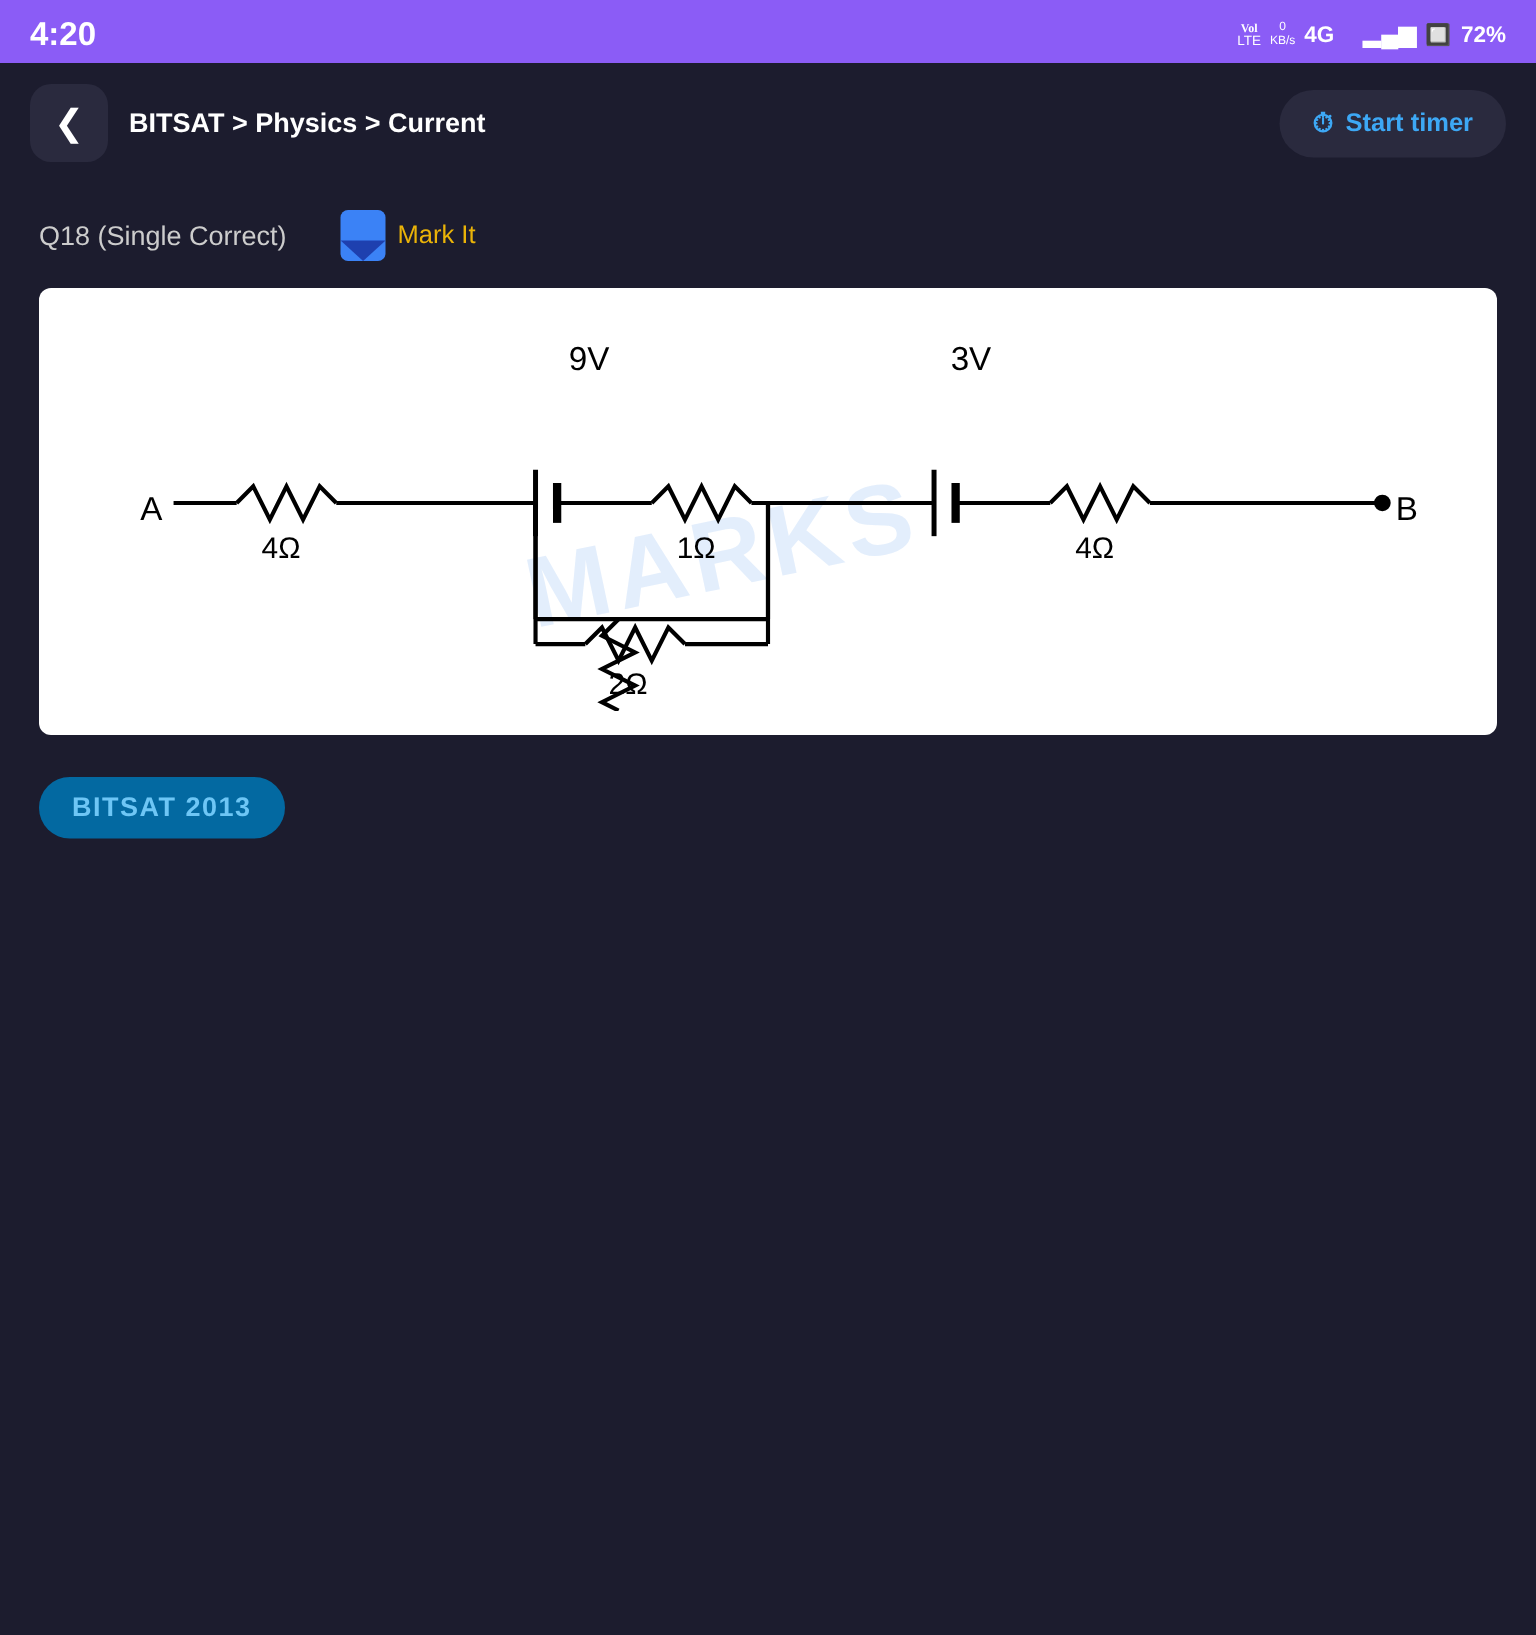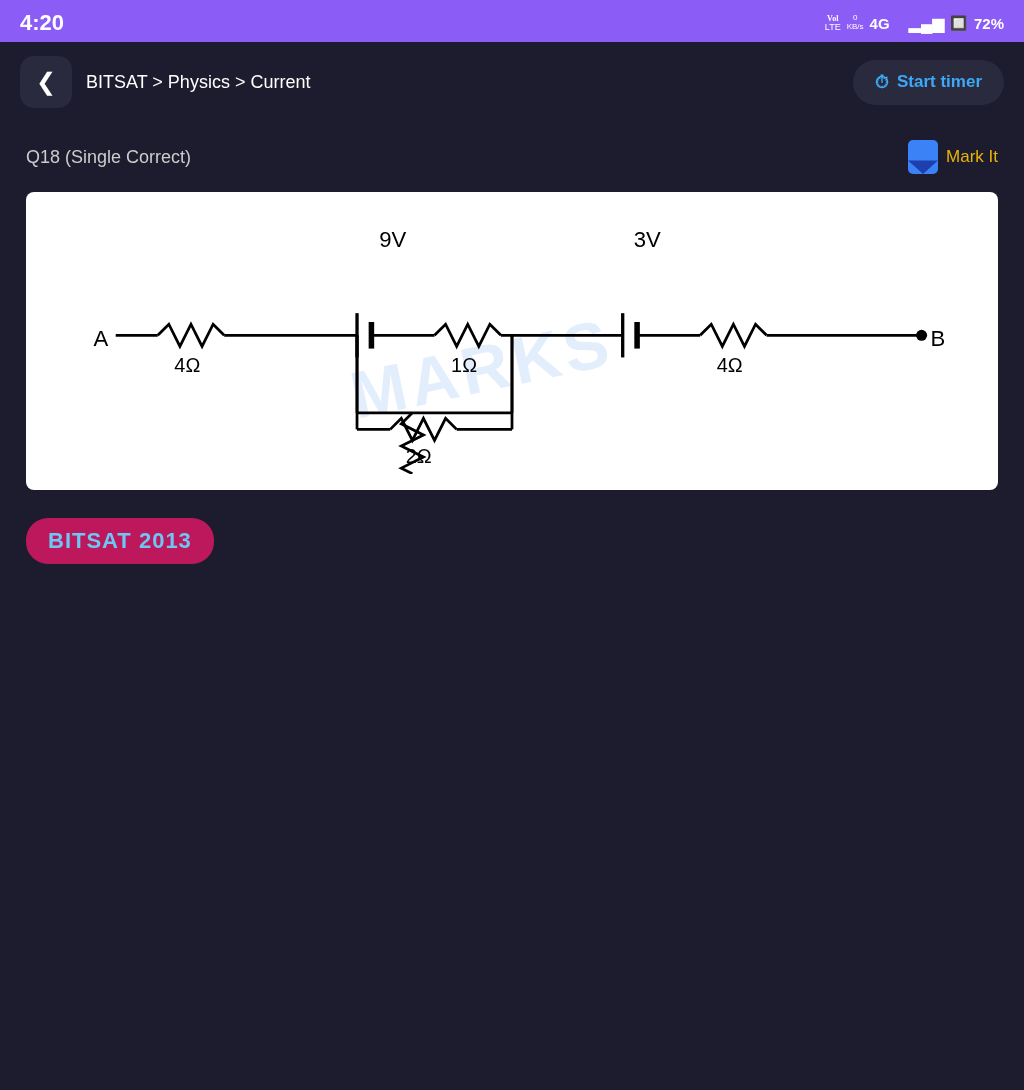--- a/index.html
+++ b/index.html
@@ -95,21 +95,21 @@
       justify-content: center;
       cursor: pointer;
       border: none;
       color: #ffffff;
       font-size: 22px;
       flex-shrink: 0;
     }
 
     .breadcrumb-text {
       font-size: 18px;
-      font-weight: 400;
+      font-weight: 700;
       color: #ffffff;
     }
 
     .timer-btn {
       display: flex;
       align-items: center;
       gap: 8px;
       padding: 12px 22px;
       border-radius: 30px;
       background: #2a2a3e;
@@ -126,22 +126,22 @@
     }
 
     
     .content {
       padding: 14px 26px 20px 26px;
     }
 
     .question-header {
       display: flex;
       align-items: center;
-      justify-content: space-between;
       margin-bottom: 18px;
+      gap: 36px;
     }
 
     .question-label {
       font-size: 18px;
       color: #cccccc;
     }
 
     .mark-it-btn {
       display: flex;
       align-items: center;
@@ -201,23 +201,23 @@
       width: 100%;
       height: auto;
       display: block;
     }
 
     
     .tag-btn {
       display: inline-block;
       padding: 10px 22px;
       border-radius: 22px;
-      background: #be185d;
+      background: #0369a1;
       color: #6ec6f5;
-      font-size: 22px;
+      font-size: 18px;
       font-weight: 700;
       letter-spacing: 1px;
       cursor: pointer;
       border: none;
     }
 
     .circuit-wrap {
       position: relative;
     }
   </style>

